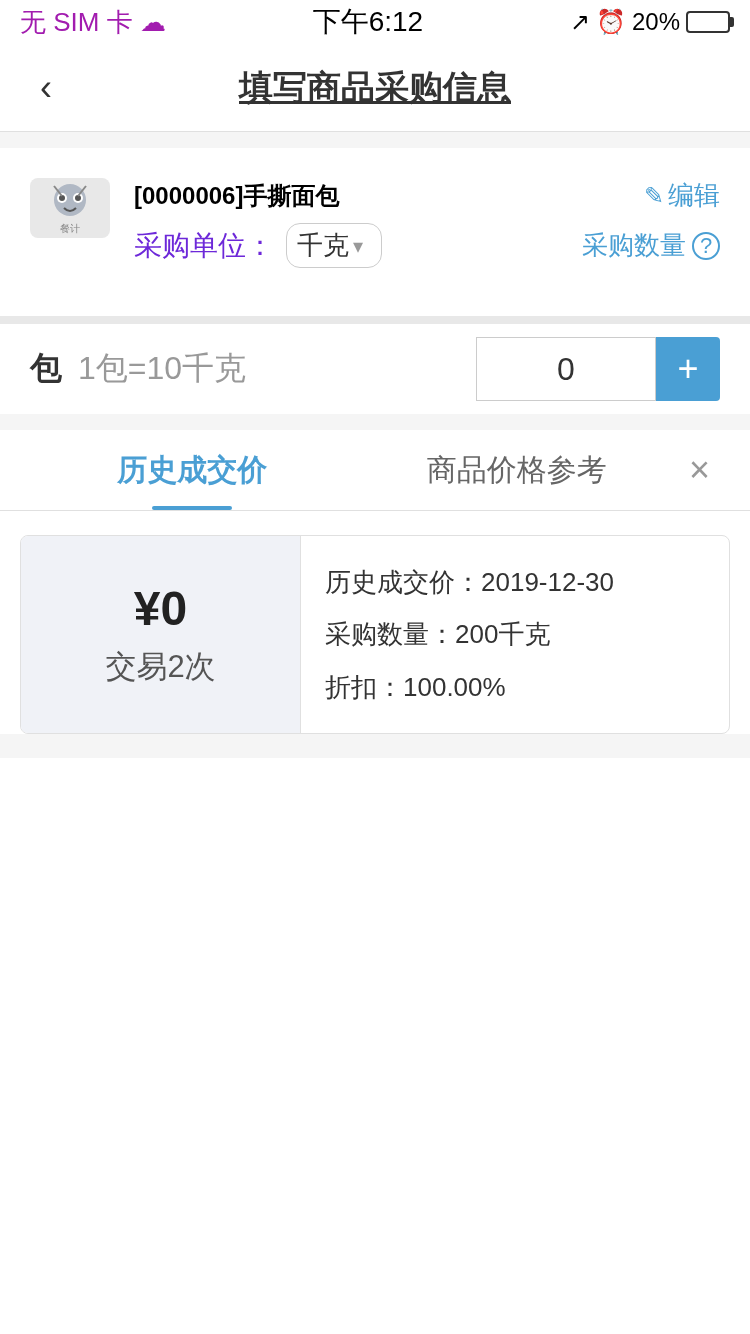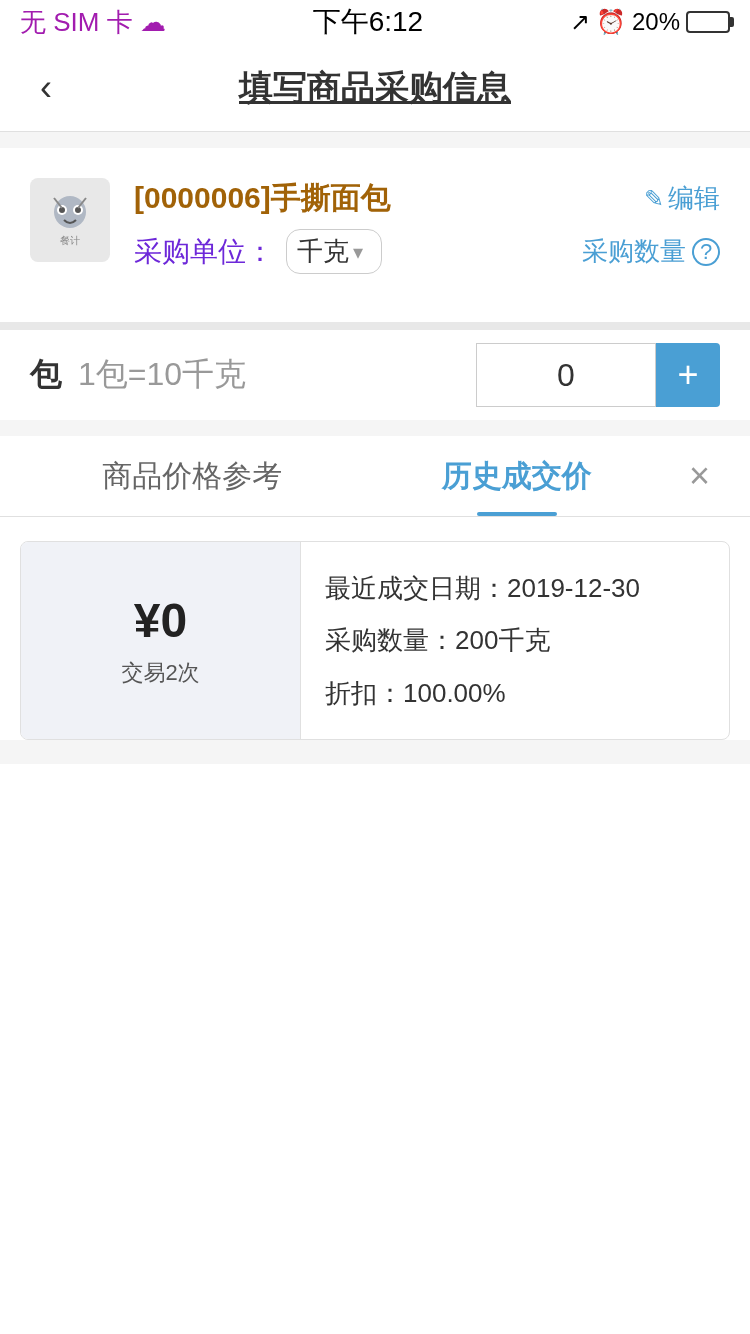--- a/index.html
+++ b/index.html
@@ -89,21 +89,21 @@
       padding: 30px 30px 24px 30px;
     }
     .product-header {
       display: flex;
       align-items: flex-start;
       gap: 24px;
       margin-bottom: 24px;
     }
     .product-logo {
       width: 80px;
-      height: 84px;
+      height: 60px;
       background: #e8e8e8;
       border-radius: 8px;
       display: flex;
       align-items: center;
       justify-content: center;
       flex-shrink: 0;
       overflow: hidden;
     }
     .product-logo svg {
       width: 60px;
@@ -112,23 +112,23 @@
     .product-info {
       flex: 1;
     }
     .product-name-row {
       display: flex;
       justify-content: space-between;
       align-items: center;
       margin-bottom: 10px;
     }
     .product-name {
-      font-size: 30px;
+      font-size: 24px;
       font-weight: 600;
-      color: #a16207;
+      color: #000000;
     }
     .edit-btn {
       font-size: 26px;
       color: #4a9fd4;
       display: flex;
       align-items: center;
       gap: 4px;
       cursor: pointer;
     }
     .edit-icon-pencil {
@@ -301,21 +301,21 @@
       padding: 30px 20px;
       border-right: 1px solid #e0e0e0;
     }
     .trade-price {
       font-size: 48px;
       font-weight: 700;
       color: #222;
       margin-bottom: 10px;
     }
     .trade-count {
-      font-size: 22px;
+      font-size: 31px;
       color: #555;
     }
     .trade-right {
       flex: 1;
       padding: 28px 24px;
       display: flex;
       flex-direction: column;
       justify-content: center;
       gap: 16px;
     }
@@ -404,39 +404,39 @@
     <span class="quantity-hint">1包=10千克</span>
   </div>
   <div class="quantity-right">
     <div class="quantity-input-box">0</div>
     <button class="quantity-plus-btn">+</button>
   </div>
 </div>
 
 <div class="tab-section">
   <div class="tab-bar">
+    <div class="tab-item active">
+      <span>历史成交价</span>
+    </div>
     <div class="tab-item">
       <span>商品价格参考</span>
-    </div>
-    <div class="tab-item active">
-      <span>历史成交价</span>
     </div>
     <span class="tab-close">×</span>
   </div>
 
   <div class="trade-card">
     <div class="trade-left">
       <div class="trade-price">
         <span>¥</span><span>0</span>
       </div>
       <div class="trade-count">交易2次</div>
     </div>
     <div class="trade-right">
       <div class="trade-detail-row">
-        <span>最近成交日期：</span><span>2019-12-30</span>
+        <span>历史成交价：</span><span>2019-12-30</span>
       </div>
       <div class="trade-detail-row">
         <span>采购数量：</span><span>200千克</span>
       </div>
       <div class="trade-detail-row">
         <span>折扣：</span><span>100.00%</span>
       </div>
     </div>
   </div>
 </div>

